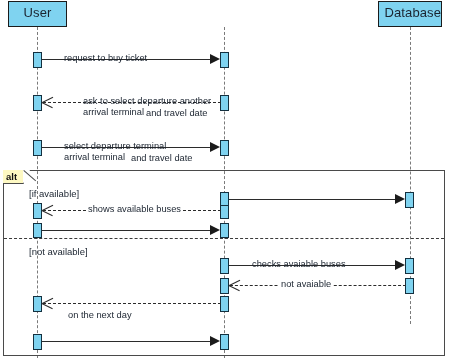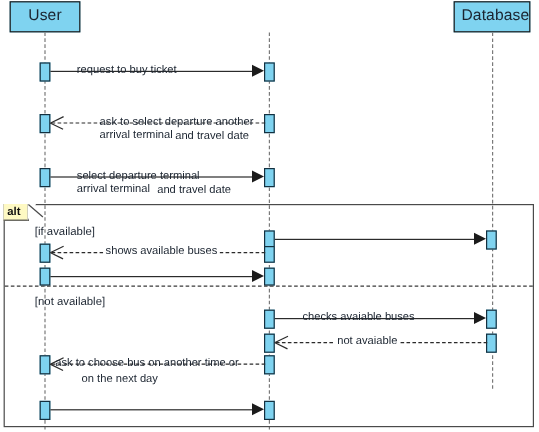--- a/index.html
+++ b/index.html
@@ -215,21 +215,20 @@
   </div>
   <div class="lbl" style="left:279px; top:279px; background:#ffffff; padding:0 2px;">not avaiable</div>
 
   <div class="act" style="left:33px;  top:296px; height:16px;"></div>
   <div class="act" style="left:220px; top:296px; height:16px;"></div>
   <div class="msg dashed" style="left:43px; top:303px; width:178px;"></div>
   <div class="ah-left-open" style="left:42px; top:298px;">
     <i class="a"></i>
       <i class="b"></i>
   </div>
-  <div class="lbl" style="left:46px; top:297px;">ask to choose bus on another time or</div>
   <div class="lbl" style="left:68px; top:310px;">on the next day</div>
 
   <div class="act" style="left:33px;  top:334px; height:16px;"></div>
   <div class="act" style="left:220px; top:334px; height:16px;"></div>
   <div class="msg" style="left:42px; top:341px; width:169px;"></div>
   <div class="ah-right" style="left:210px; top:336px;"></div>
 
 </div>
 
 </body></html>

